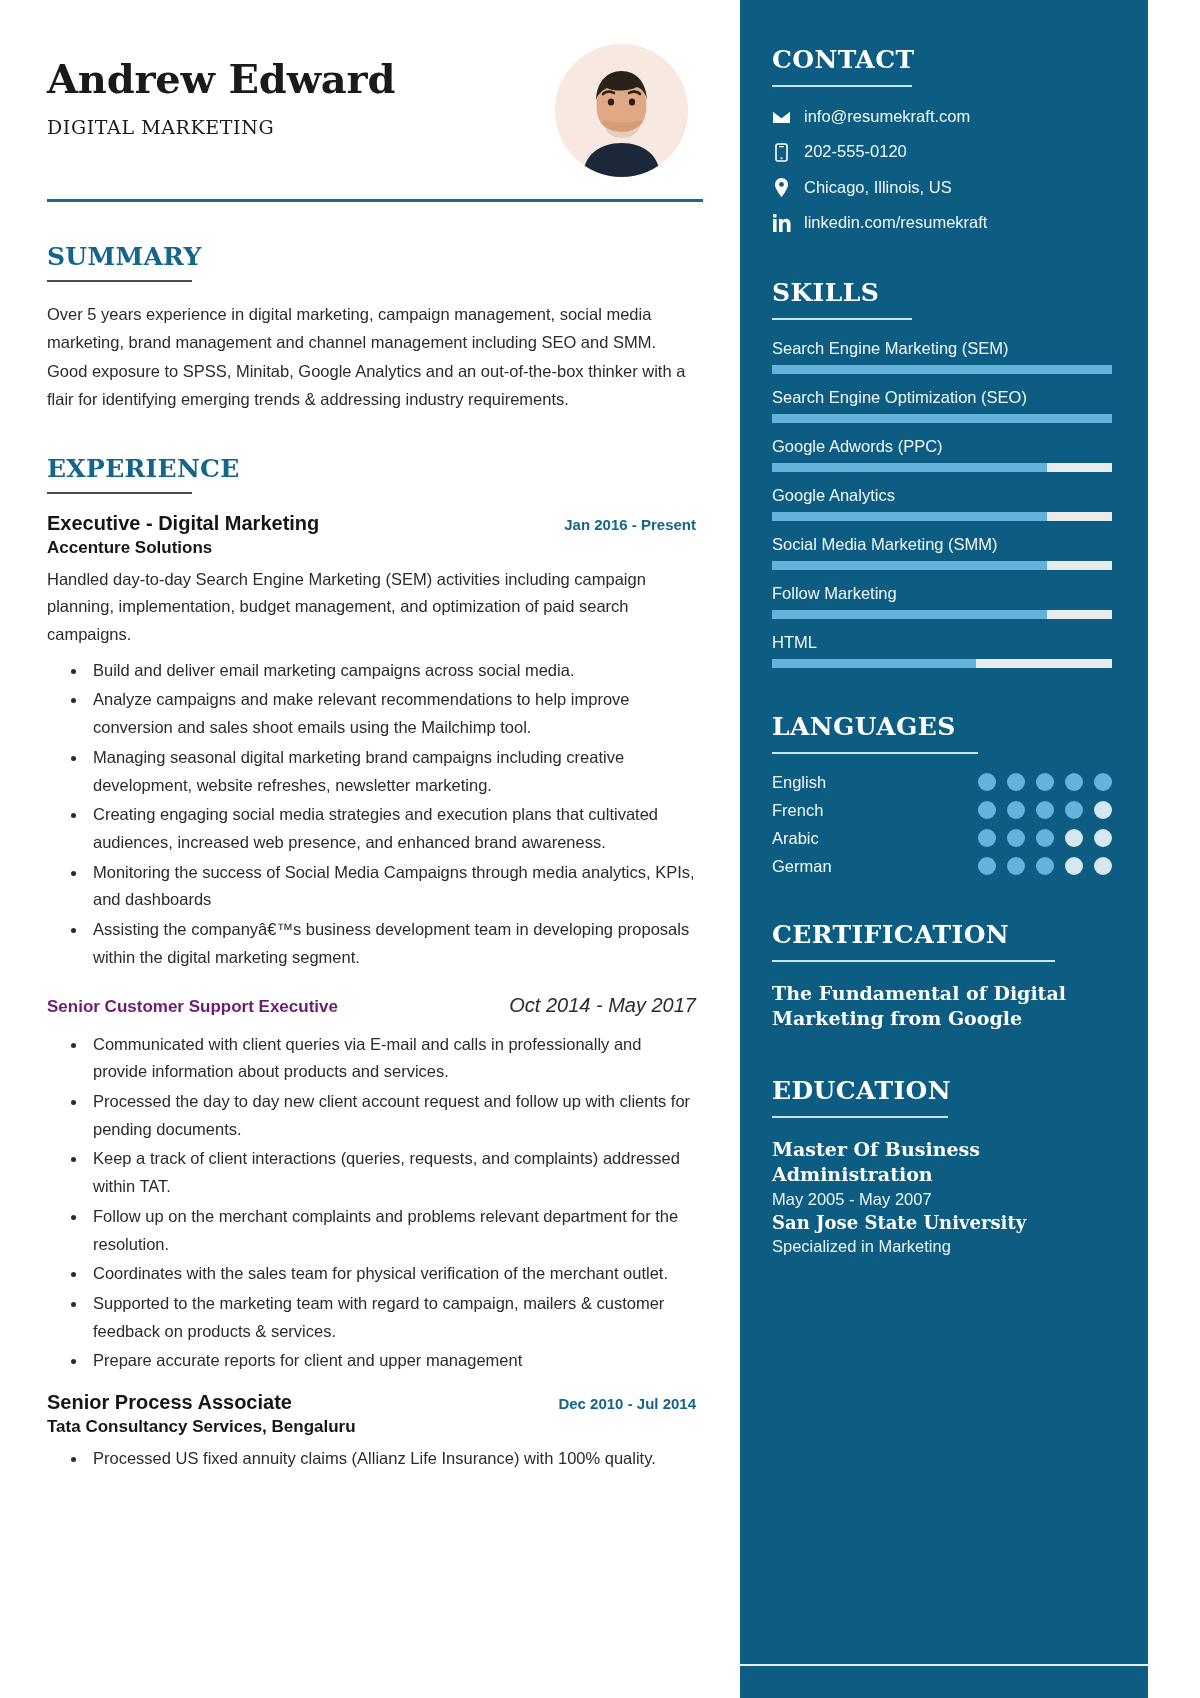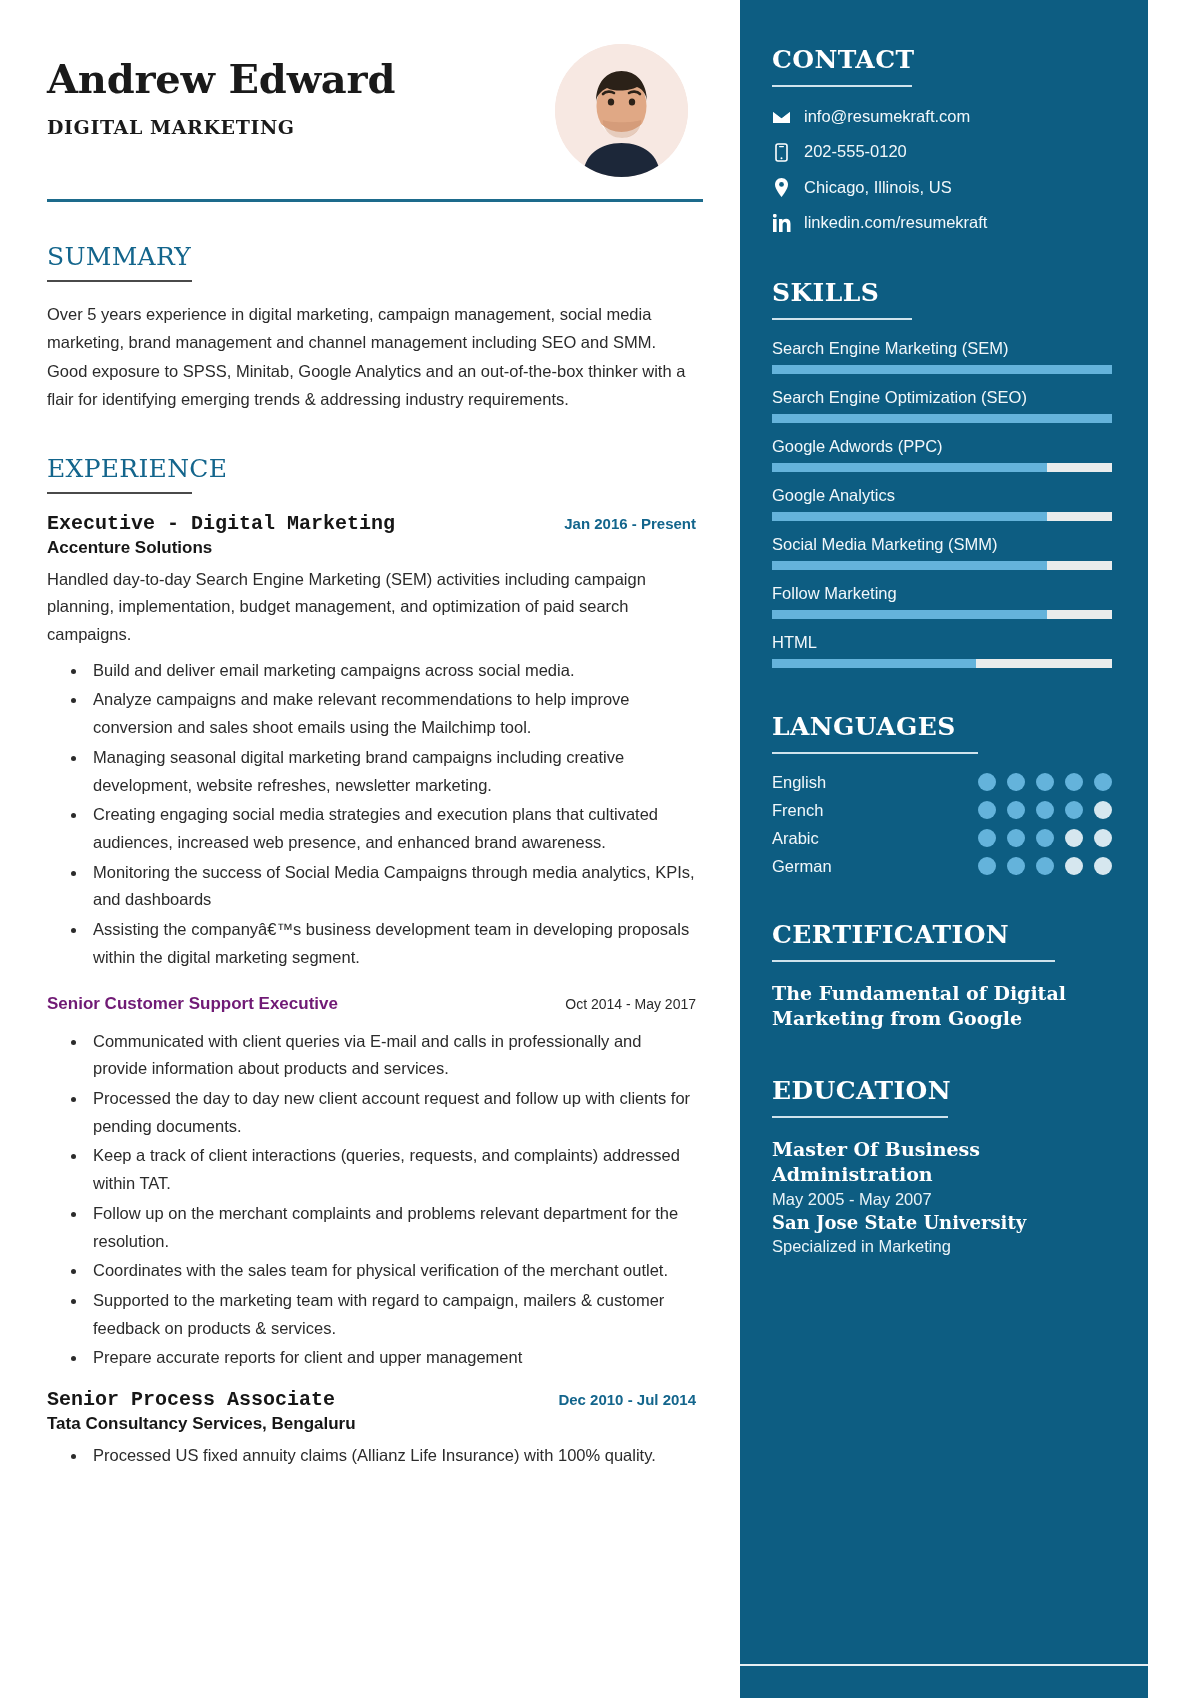--- a/index.html
+++ b/index.html
@@ -22,21 +22,21 @@
     font-family: "DejaVu Serif", serif;
     font-size: 40px;
     font-weight: 700;
     color: #1a1a1a;
     letter-spacing: -0.2px;
     line-height: 1.05;
   }
   .job-title {
     font-family: "DejaVu Serif", serif;
     font-size: 19px;
-    font-weight: 700;
+    font-weight: 400;
     color: #1a1a1a;
     letter-spacing: 0.6px;
     margin-top: 16px;
   }
   .avatar {
     width: 133px; height: 133px;
     border-radius: 50%;
     background: #f6e6e0;
     overflow: hidden;
     position: relative;
@@ -48,52 +48,52 @@
   .head-rule {
     height: 3px;
     background: #1d6b8c;
     margin-top: 22px;
     width: 656px;
   }
 
   .section-title {
     font-family: "DejaVu Serif", serif;
     font-size: 25px;
-    font-weight: 400;
+    font-weight: 700;
     color: #13658c;
     letter-spacing: 0.3px;
   }
   .title-rule {
     width: 145px; height: 2px; background: #2a2a2a;
     margin-top: 9px; margin-bottom: 18px; opacity:.85;
   }
   .sec { margin-top: 40px; }
 
   .summary-text {
     font-size: 16.5px;
     line-height: 1.72;
     color: #2b2b2b;
     max-width: 660px;
   }
 
   .job { margin-top: 6px; }
   .job-head { display: flex; justify-content: space-between; align-items: baseline; }
   .job-role {
-    font-family: Liberation Mono, monospace;
+    font-family: Liberation Sans, sans-serif;
     font-size: 20px; font-weight: 700; color: #161616;
   }
   .job-role.alt {
     font-family: "Liberation Sans", sans-serif;
     font-size: 17px; font-weight: 700; color:#701a75;
   }
   .job-date {
     font-size: 15px; font-weight: 700; color: #13658c; white-space: nowrap;
   }
   .job-date.italic {
-    font-weight: 400; color: #2b2b2b; font-size: 14px;
+    font-style: italic; font-weight: 400; color: #2b2b2b; font-size: 20px;
   }
   .job-company {
     font-family: "Liberation Sans", sans-serif;
     font-size: 17px; font-weight: 700; color: #161616; margin-top: 3px;
   }
   .job-desc {
     font-size: 16.5px; line-height: 1.68; color: #2b2b2b; margin-top: 8px; max-width: 655px;
   }
   ul.bullets { margin: 8px 0 0 0; padding-left: 40px; }
   ul.bullets li {

